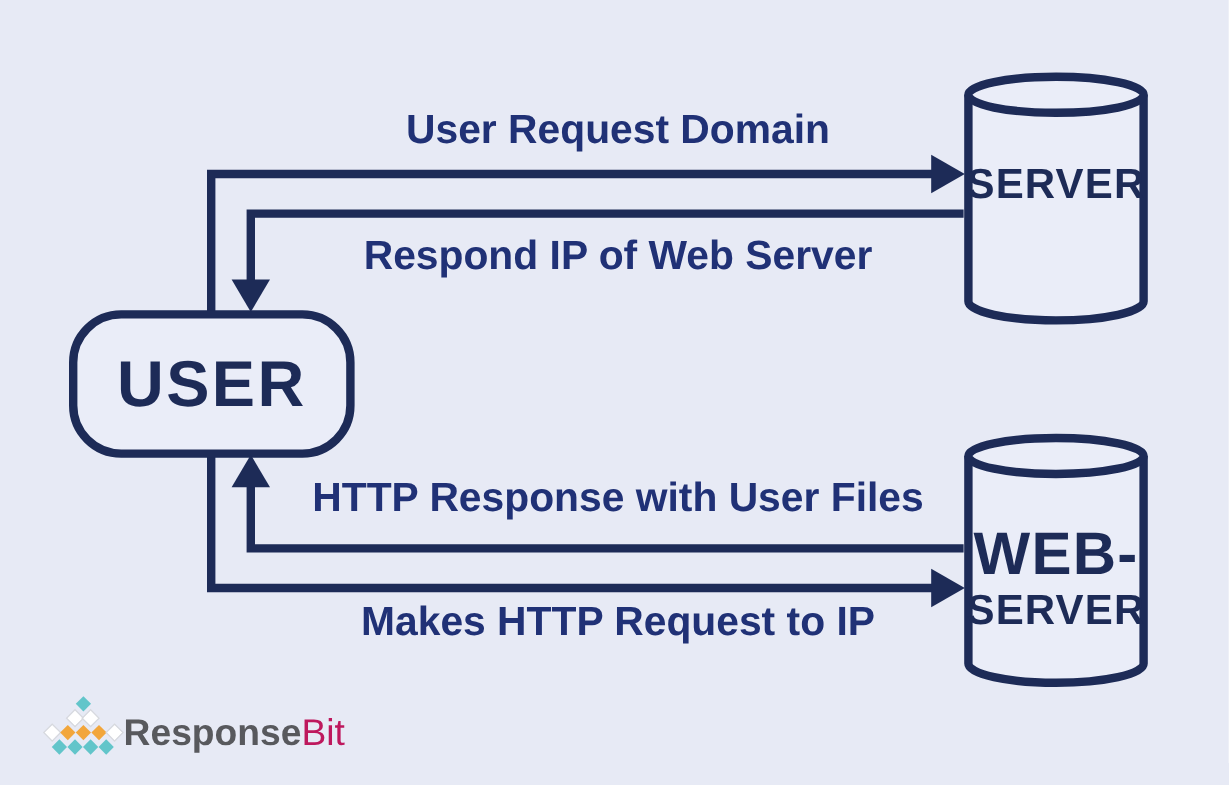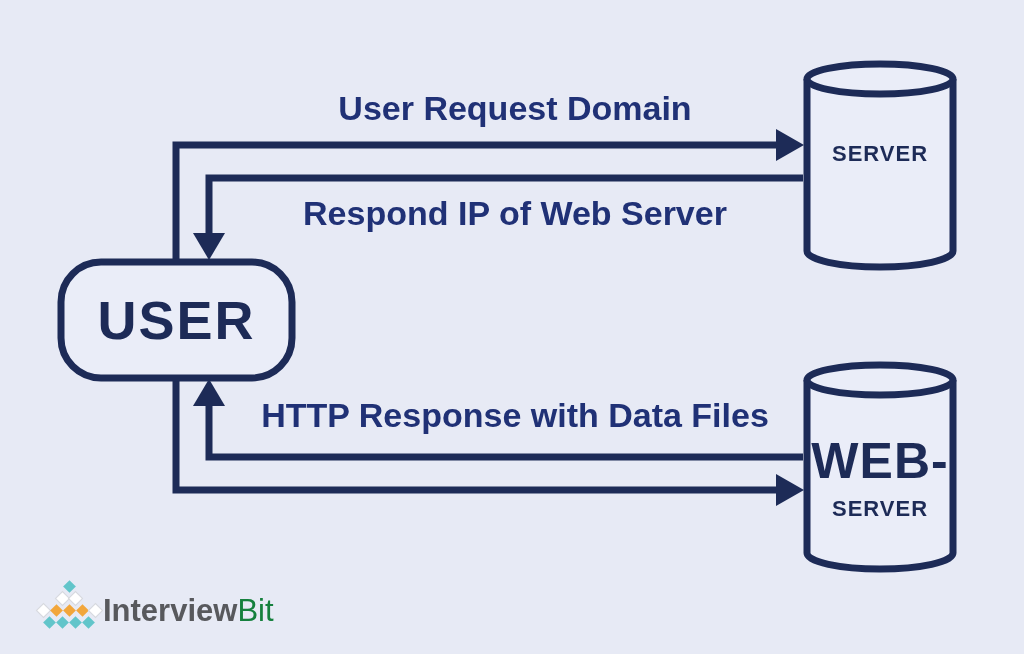--- a/index.html
+++ b/index.html
@@ -23,38 +23,38 @@
   .node-label{
     position:absolute;
     display:flex;align-items:center;justify-content:center;
     color:#1d2b57;font-weight:700;
   }
   #user-label{left:61px;top:262px;width:231px;height:116px;font-size:54px;letter-spacing:2px;}
   .cyl-label{
     position:absolute;width:154px;text-align:center;color:#1d2b57;font-weight:700;
   }
   .cyl-line1{font-size:50px;line-height:54px;letter-spacing:1px;}
-  .cyl-line2{font-size:22px;line-height:42px;letter-spacing:1px;}
+  .cyl-line2{font-size:35px;line-height:42px;letter-spacing:1px;}
   #dns-label{left:803px;top:133px;}
-  #web-label{left:757px;top:434px;padding-left:46px;}
+  #web-label{left:803px;top:434px;}
   #logo{position:absolute;left:0;top:0;width:1024px;height:654px;pointer-events:none;}
   #logo-mark{position:absolute;left:36px;top:578px;width:68px;height:54px;}
   .diamond{
     position:absolute;width:9px;height:9px;
     transform:rotate(45deg);
   }
   .diamond.teal{background:#62c5ca;}
   .diamond.orange{background:#f2a63b;}
   .diamond.white{background:#ffffff;outline:1px solid #d7d9de;}
   #logo-text{
     position:absolute;left:103px;top:593px;
     font-size:31px;line-height:36px;white-space:nowrap;
   }
   #logo-text .bold{font-weight:700;color:#58595d;}
-  #logo-text .light{font-weight:400;color:#15803d;}
+  #logo-text .light{font-weight:400;color:#be185d;}
 </style>
 </head>
 <body>
 
 <div id="canvas">
 
   <svg class="diagram" width="1024" height="654" viewBox="0 0 1024 654">
 
     <path d="M176,262 V145 H779" fill="none" stroke="#1d2b57" stroke-width="7"></path>
     <path d="M803,178 H209 V240" fill="none" stroke="#1d2b57" stroke-width="7"></path>
@@ -74,21 +74,22 @@
     </g>
 
     <polygon points="776,129 776,161 804,145" fill="#1d2b57"></polygon>
     <polygon points="193,233 225,233 209,260" fill="#1d2b57"></polygon>
     <polygon points="193,406 225,406 209,379" fill="#1d2b57"></polygon>
     <polygon points="776,474 776,506 804,490" fill="#1d2b57"></polygon>
   </svg>
 
   <div class="flow-label" style="left:250px;top:89px;">User Request Domain</div>
   <div class="flow-label" style="left:250px;top:194px;">Respond IP of Web Server</div>
-  <div class="flow-label" style="left:250px;top:396px;">HTTP Response with Data Files</div>
+  <div class="flow-label" style="left:250px;top:396px;">HTTP Response with User Files</div>
+  <div class="flow-label" style="left:250px;top:499px;">Makes HTTP Request to IP</div>
 
   <div id="user-label" class="node-label">USER</div>
 
   <div id="dns-label" class="cyl-label">
     <div class="cyl-line2">SERVER</div>
   </div>
 
   <div id="web-label" class="cyl-label">
     <div class="cyl-line1">WEB-</div>
     <div class="cyl-line2">SERVER</div>
@@ -102,16 +103,16 @@
         <div class="diamond white" style="left: 2.5px; top: 28.1px;"></div>
         <div class="diamond orange" style="left: 15.5px; top: 28.1px;"></div>
         <div class="diamond orange" style="left: 28.5px; top: 28.1px;"></div>
         <div class="diamond orange" style="left: 41.5px; top: 28.1px;"></div>
         <div class="diamond white" style="left: 54.5px; top: 28.1px;"></div>
         <div class="diamond teal" style="left: 9px; top: 40.4px;"></div>
         <div class="diamond teal" style="left: 22px; top: 40.4px;"></div>
         <div class="diamond teal" style="left: 35px; top: 40.4px;"></div>
         <div class="diamond teal" style="left: 48px; top: 40.4px;"></div>
       </div>
-    <div id="logo-text"><span class="bold">Interview</span><span class="light">Bit</span></div>
+    <div id="logo-text"><span class="bold">Response</span><span class="light">Bit</span></div>
   </div>
 
 </div>
 
 </body></html>

